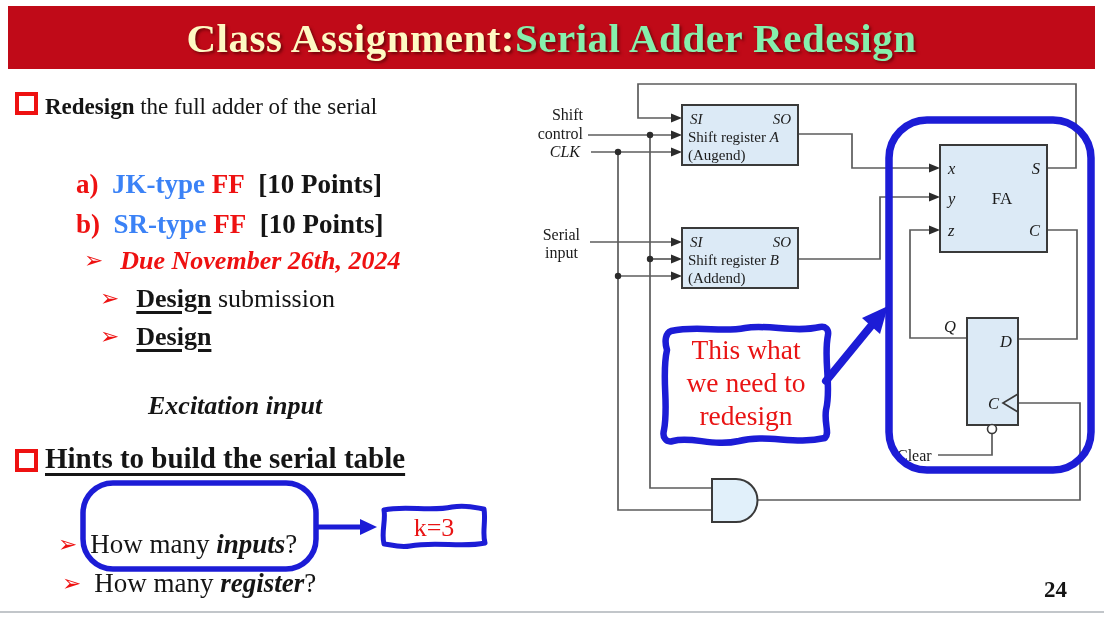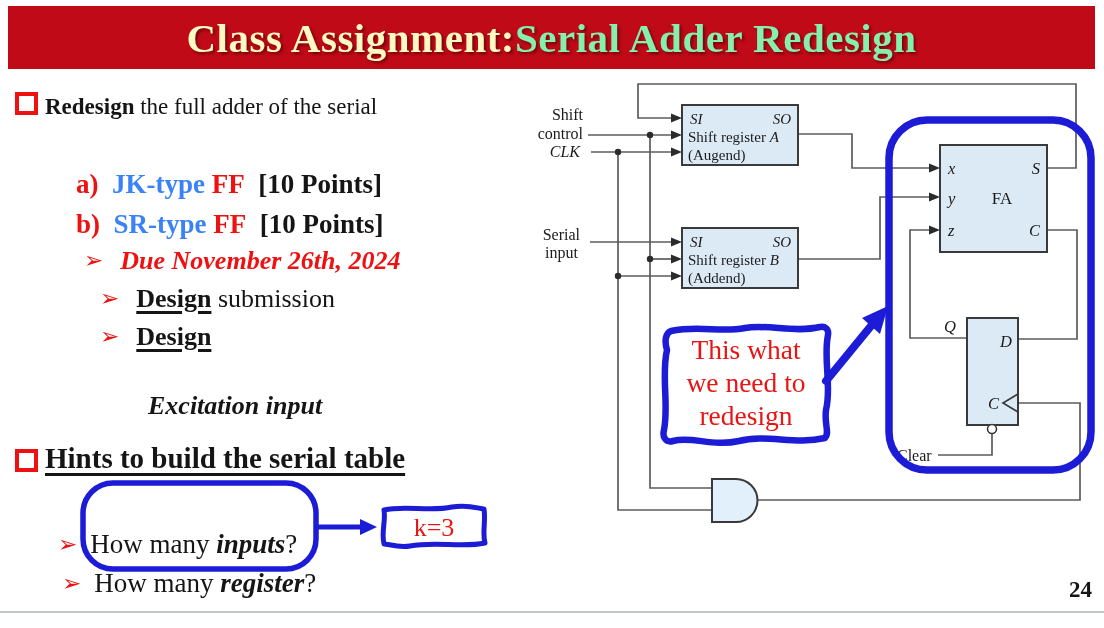--- a/index.html
+++ b/index.html
@@ -83,21 +83,21 @@
   <div class="abs sq" style="left:15px;top:449px;"></div>
   <div class="abs hints-title" style="left:45px;top:442px;">Hints to build the serial table</div>
 
   <div class="abs hint" style="left:58px;top:529px;">
     <span class="arrowglyph" style="margin-right:13px;">➢</span><span>How many </span><span class="bi">inputs</span><span>?</span>
   </div>
   <div class="abs hint" style="left:62px;top:568px;">
     <span class="arrowglyph" style="margin-right:13px;">➢</span><span>How many </span><span class="bi">register</span><span>?</span>
   </div>
 
-  <div class="abs page-num" style="left:1044px;top:577px;width:48px;text-align:right;">24</div>
+  <div class="abs page-num" style="left:1044px;top:577px;width:48px;text-align:left;">24</div>
   <div class="abs divider"></div>
 
   <svg id="overlay" viewBox="0 0 1104 628">
 
     <path class="wire" d="M588,135 H671"></path>
     <path class="wire" d="M591,152 H671"></path>
     <path class="wire" d="M1047,168 L1076,168 L1076,84 L638,84 L638,118 L671,118"></path>
     <path class="wire" d="M590,242 H671"></path>
     <path class="wire" d="M650,135 V488 H712"></path>
     <path class="wire" d="M650,259 H671"></path>

